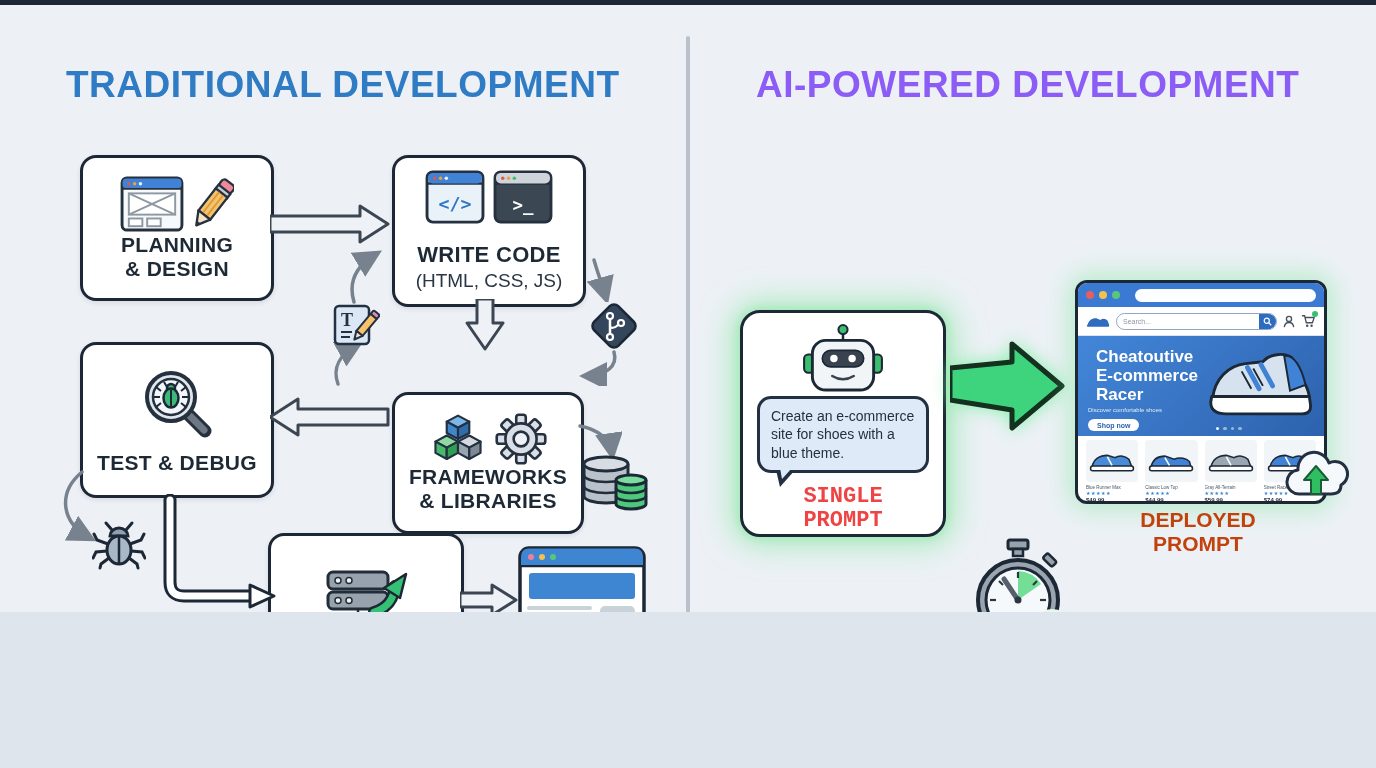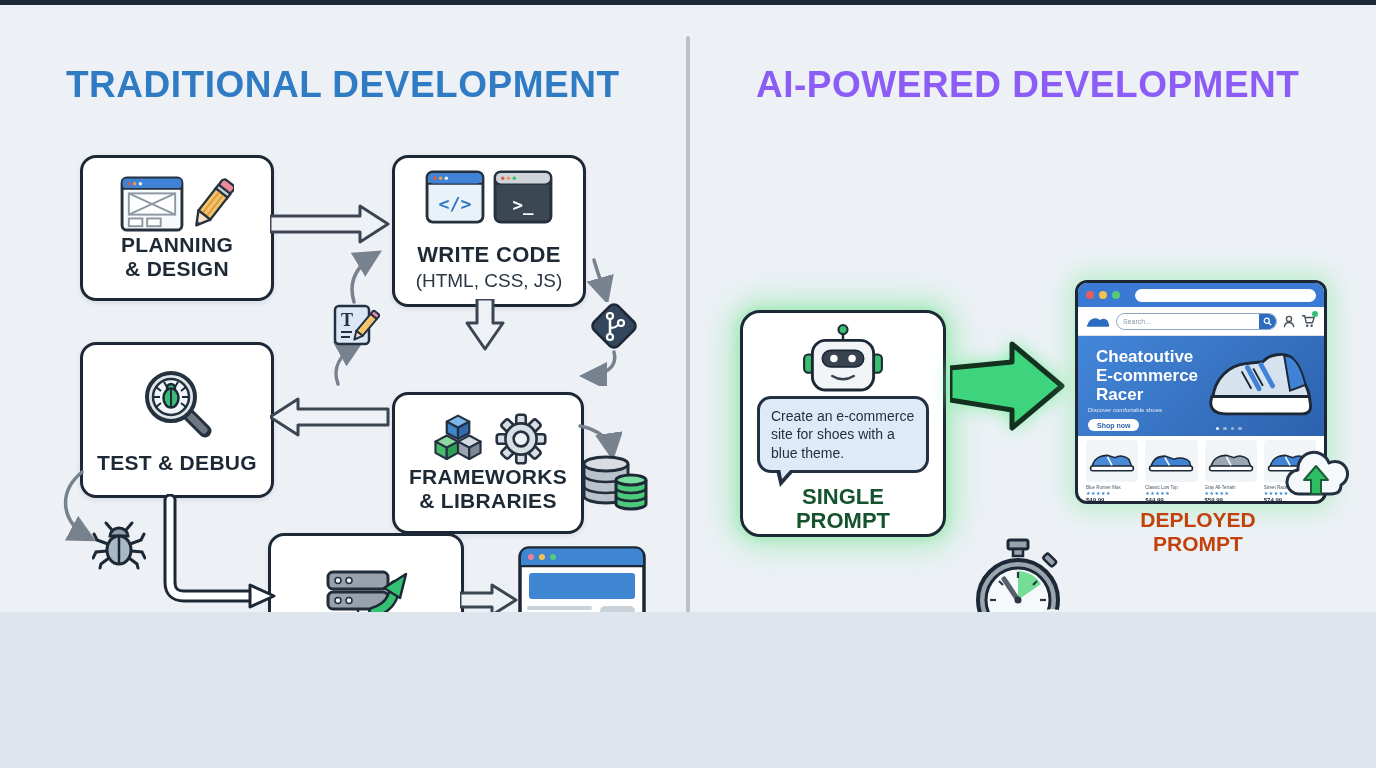--- a/index.html
+++ b/index.html
@@ -24,21 +24,21 @@
   
   .promptbox{left:740px;top:274px;width:206px;height:227px;background:#fff;border:3.5px solid #1d2836;
     border-radius:20px;display:flex;flex-direction:column;align-items:center;padding-top:10px;box-sizing:border-box;
     box-shadow:0 0 30px 9px rgba(120,230,150,.55),0 0 8px 2px rgba(120,230,150,.4);margin-top:36px;}
   .bubble{position:relative;width:172px;box-sizing:border-box;background:#dfeaf9;border:3px solid #223042;
     border-radius:14px;padding:8px 11px;font-size:14px;line-height:1.3;color:#243040;margin-top:2px;}
   .bubble::after{content:"";position:absolute;left:16px;bottom:-17px;border-style:solid;
     border-width:17px 15px 0 4px;border-color:#223042 transparent transparent transparent;}
   .bubble::before{content:"";position:absolute;left:20px;bottom:-9px;z-index:1;border-style:solid;
     border-width:11px 10px 0 2px;border-color:#dfeaf9 transparent transparent transparent;}
-  .promptlabel{margin-top:12px;font-weight:bold;font-size:22px;line-height:1.12;text-align:center;color:#14532d;}
+  .promptlabel{margin-top:12px;font-weight:bold;font-size:22px;line-height:1.12;text-align:center;color:#ef4444;font-family:Liberation Mono, monospace;}
   
   .site{left:1075px;top:280px;width:246px;height:218px;background:#fff;border:3.5px solid #1d2836;border-radius:12px;
     overflow:hidden;box-shadow:0 0 24px 6px rgba(120,230,150,.45);}
   .site .bar{height:24px;background:#3b7ad2;display:flex;align-items:center;padding:0 8px;gap:5px;}
   .dot{width:8px;height:8px;border-radius:50%;}
   .addr{flex:1;height:13px;margin-left:10px;background:#fdfeff;border-radius:7px;}
   .nav{height:28px;background:#fff;border-bottom:1px solid #dde3ea;display:flex;align-items:center;padding:0 8px;gap:6px;}
   .search{flex:1;height:15px;border:1.5px solid #8fa6c8;border-radius:9px;background:#fff;
     display:flex;align-items:center;overflow:hidden;}
   .search .ph{font-size:7px;color:#8a98ab;padding-left:6px;flex:1;}

